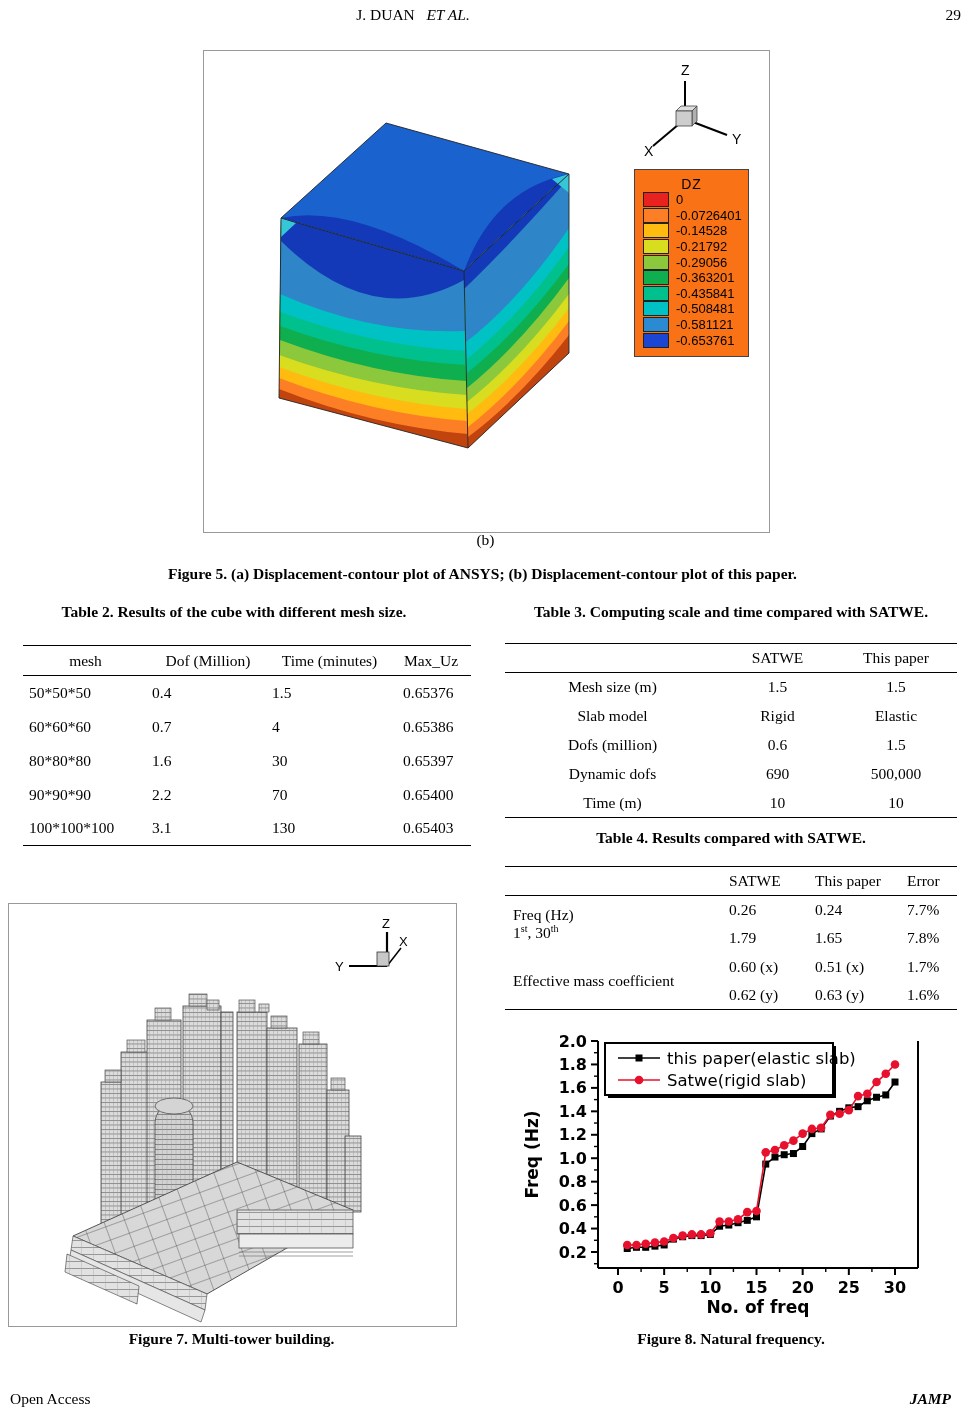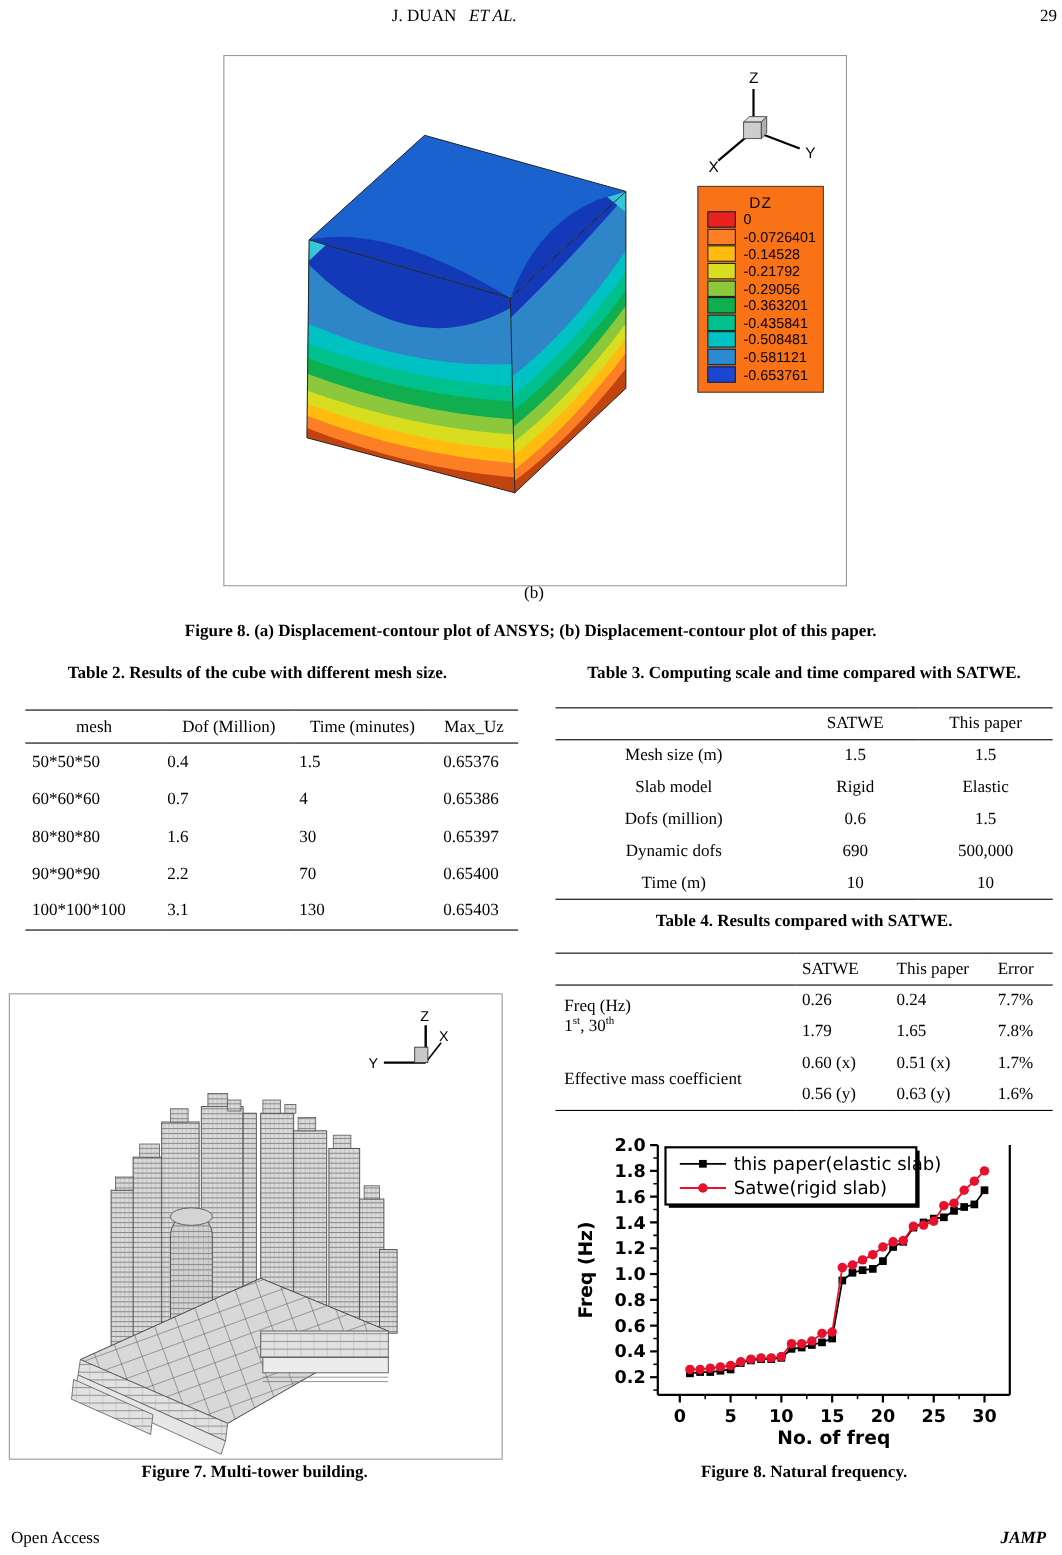--- a/index.html
+++ b/index.html
@@ -153,21 +153,21 @@
           </div>
           <div class="dz-row">
             <span class="dz-swatch" style="background: rgb(27, 70, 212);"></span>
             <span class="dz-label">-0.653761</span>
           </div>
         </div>
     </div>
   </div>
 
   <div class="abs center serif15" style="left:203px;top:531px;width:565px;">(b)</div>
-  <div class="abs caption" style="left:0;top:565px;width:965px;">Figure 8. (a) Displacement-contour plot of ANSYS; (b) Displacement-contour plot of this paper.</div>
+  <div class="abs caption" style="left:0;top:565px;width:965px;">Figure 5. (a) Displacement-contour plot of ANSYS; (b) Displacement-contour plot of this paper.</div>
 
   <div class="abs caption" style="left:10px;top:603px;width:448px;">Table 2. Results of the cube with different mesh size.</div>
   <table id="table2" class="abs ruled" style="left:23px;top:645px;width:448px;font-family:Liberation Serif, serif;">
     <colgroup>
         <col style="width:125px">
         <col style="width:120px">
         <col style="width:123px">
         <col style="width:80px">
       </colgroup>
     <thead>
@@ -286,21 +286,21 @@
           <td class="t4v">1.65</td>
           <td class="t4v">7.8%</td>
       </tr>
       <tr style="height:28.5px;">
         <td class="t4label" rowspan="2">Effective mass coefficient</td>
         <td class="t4v">0.60 (x)</td>
           <td class="t4v">0.51 (x)</td>
           <td class="t4v">1.7%</td>
       </tr>
       <tr style="height:28.5px;">
-        <td class="t4v">0.56 (y)</td>
+        <td class="t4v">0.62 (y)</td>
           <td class="t4v">0.63 (y)</td>
           <td class="t4v">1.6%</td>
       </tr>
     </tbody>
   </table>
 
   <div class="abs figbox" style="left:8px;top:903px;width:447px;height:422px;">
     <svg width="447" height="422" viewBox="0 0 447 422">
       <defs>
         <pattern id="pf" width="8" height="4.5" patternUnits="userSpaceOnUse">

